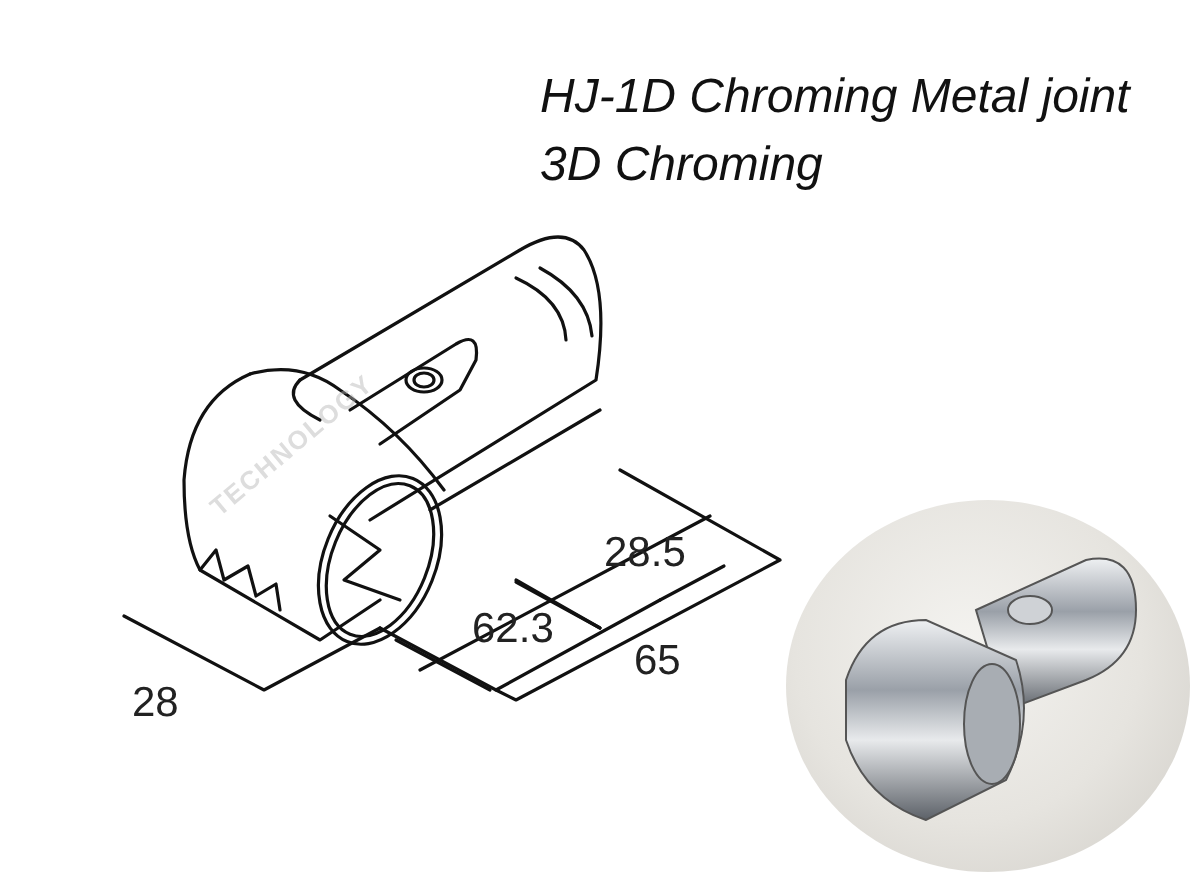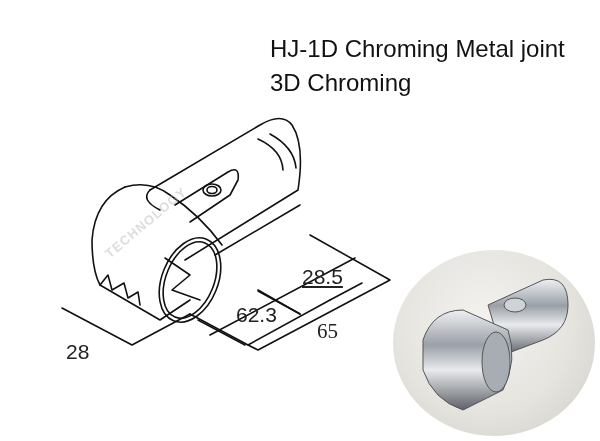--- a/index.html
+++ b/index.html
@@ -1,17 +1,17 @@
 <!DOCTYPE html>
 <html><head>
 <meta charset="utf-8">
 <style>
   html,body{margin:0;padding:0;background:#fff;}
   body{width:600px;height:441px;position:relative;overflow:hidden;font-family:"Liberation Sans",sans-serif;}
-  .title{position:absolute;left:270px;top:32px;font-size:24px;color:#111;line-height:34px;white-space:nowrap;}
+  .title{position:absolute;left:270px;top:32px;font-size:24px;font-style:italic;color:#111;line-height:34px;white-space:nowrap;}
   .title .l2{display:block;}
   svg.drawing{position:absolute;left:0;top:0;}
   .dim{position:absolute;font-size:21px;color:#222;}
   .photo{position:absolute;left:393px;top:250px;width:202px;height:186px;border-radius:50%;
     background:radial-gradient(circle at 45% 40%,#f4f3f0 0%,#e6e4df 55%,#cfccc6 100%);overflow:hidden;}
   .wm{position:absolute;left:95px;top:215px;transform:rotate(-40deg);color:rgba(180,180,180,0.45);font-size:13px;font-weight:bold;letter-spacing:1px;}
 </style>
 </head>
 <body>
 
@@ -46,23 +46,23 @@
     <ellipse cx="190" cy="280" rx="28" ry="44" transform="rotate(22 190 280)"></ellipse>
     <ellipse cx="190" cy="280" rx="24" ry="40" transform="rotate(22 190 280)"></ellipse>
     <path d="M100,285 L108,275 L112,290 L124,283 L128,298 L138,292 L140,305"></path>
     <path d="M165,258 L190,275 L172,290 L200,300"></path>
     <line x1="215" y1="255" x2="300" y2="205"></line>
   </g>
 </svg>
 
 <div class="wm">TECHNOLOGY</div>
 
-<span class="dim" style="left:302px;top:265px;text-decoration:underline;">28.5</span>
+<span class="dim" style="left:302px;top:265px;">28.5</span>
 <span class="dim" style="left:236px;top:303px;">62.3</span>
-<span class="dim" style="left:317px;top:319px;font-family:Liberation Serif, serif;">65</span>
+<span class="dim" style="left:317px;top:319px;">65</span>
 <span class="dim" style="left:66px;top:340px;">28</span>
 
 <div class="photo">
   <svg width="202" height="186" viewBox="0 0 202 186">
     <defs>
       <linearGradient id="chr" x1="0" y1="0" x2="0" y2="1">
         <stop offset="0" stop-color="#eef0f2"></stop>
         <stop offset="0.35" stop-color="#9aa0a8"></stop>
         <stop offset="0.6" stop-color="#e8eaec"></stop>
         <stop offset="1" stop-color="#5c6168"></stop>

